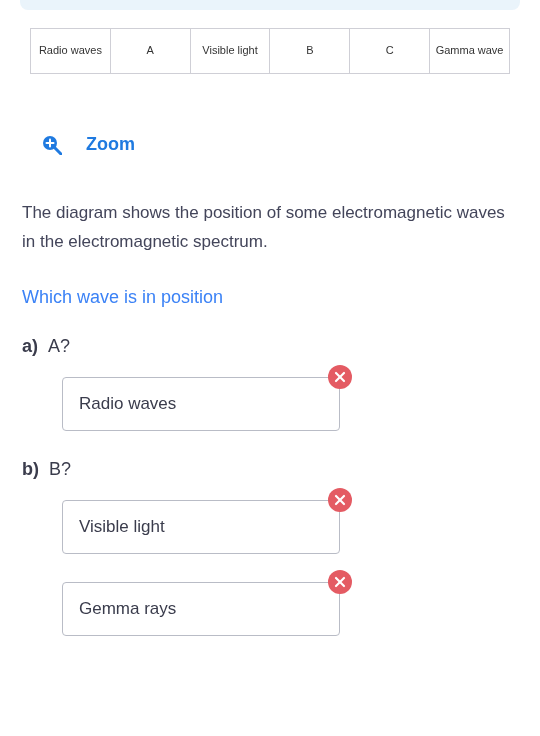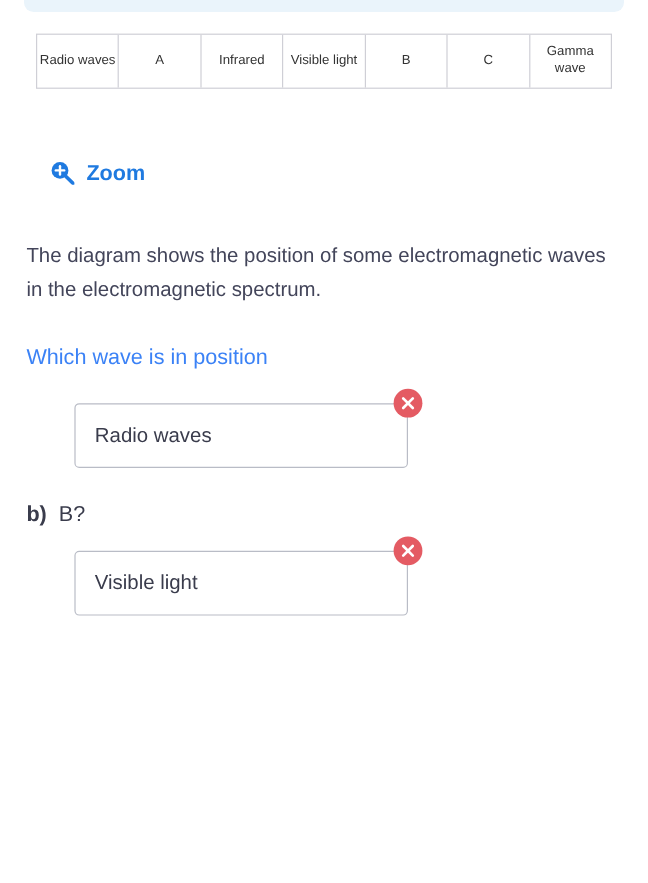--- a/index.html
+++ b/index.html
@@ -35,22 +35,22 @@
       font-size: 11px;
       color: #333;
       line-height: 1.25;
       padding: 4px 2px;
     }
     .spectrum-cell:last-child {
       border-right: none;
     }
     .zoom-row {
       display: flex;
-      align-items: flex-start;
-      gap: 10px;
+      align-items: flex-end;
+      gap: 24px;
       margin: 60px 0 0 42px;
     }
     .zoom-icon {
       width: 20px;
       height: 20px;
       display: flex;
       align-items: center;
       justify-content: center;
       color: #1f7ae0;
     }
@@ -113,21 +113,20 @@
     }
   </style>
 </head>
 <body>
 
 <div class="top-banner"></div>
 
 <div class="spectrum-table">
   <div class="spectrum-cell">Radio waves</div>
   <div class="spectrum-cell">A</div>
-  <div class="spectrum-cell">Infrared</div>
   <div class="spectrum-cell">Visible light</div>
   <div class="spectrum-cell">B</div>
   <div class="spectrum-cell">C</div>
   <div class="spectrum-cell">Gamma wave</div>
 </div>
 
 <div class="zoom-row">
   <span class="zoom-icon">
     <svg width="20" height="20" viewBox="0 0 20 20">
       <circle cx="8" cy="8" r="7" fill="#1f7ae0"></circle>
@@ -137,20 +136,23 @@
     </svg>
   </span>
   <span class="zoom-label">Zoom</span>
 </div>
 
 <p class="intro-text">The diagram shows the position of some electromagnetic waves in the electromagnetic spectrum.</p>
 
 <p class="question-prompt">Which wave is in position</p>
 
 <div class="qa-block">
+  <div class="qa-label">
+    <b>a)</b><span>A?</span>
+  </div>
   <div class="answer-wrap">
     <div class="answer-box">Radio waves</div>
     <div class="clear-badge">
       <svg width="12" height="12" viewBox="0 0 12 12">
         <line x1="2" y1="2" x2="10" y2="10" stroke="#fff" stroke-width="2.2" stroke-linecap="round"></line>
         <line x1="10" y1="2" x2="2" y2="10" stroke="#fff" stroke-width="2.2" stroke-linecap="round"></line>
       </svg>
     </div>
   </div>
 </div>
@@ -164,13 +166,22 @@
     <div class="clear-badge">
       <svg width="12" height="12" viewBox="0 0 12 12">
         <line x1="2" y1="2" x2="10" y2="10" stroke="#fff" stroke-width="2.2" stroke-linecap="round"></line>
         <line x1="10" y1="2" x2="2" y2="10" stroke="#fff" stroke-width="2.2" stroke-linecap="round"></line>
       </svg>
     </div>
   </div>
 </div>
 
 <div class="qa-block">
+  <div class="answer-wrap">
+    <div class="answer-box">Gemma rays</div>
+    <div class="clear-badge">
+      <svg width="12" height="12" viewBox="0 0 12 12">
+        <line x1="2" y1="2" x2="10" y2="10" stroke="#fff" stroke-width="2.2" stroke-linecap="round"></line>
+        <line x1="10" y1="2" x2="2" y2="10" stroke="#fff" stroke-width="2.2" stroke-linecap="round"></line>
+      </svg>
+    </div>
+  </div>
 </div>
 
 </body></html>

